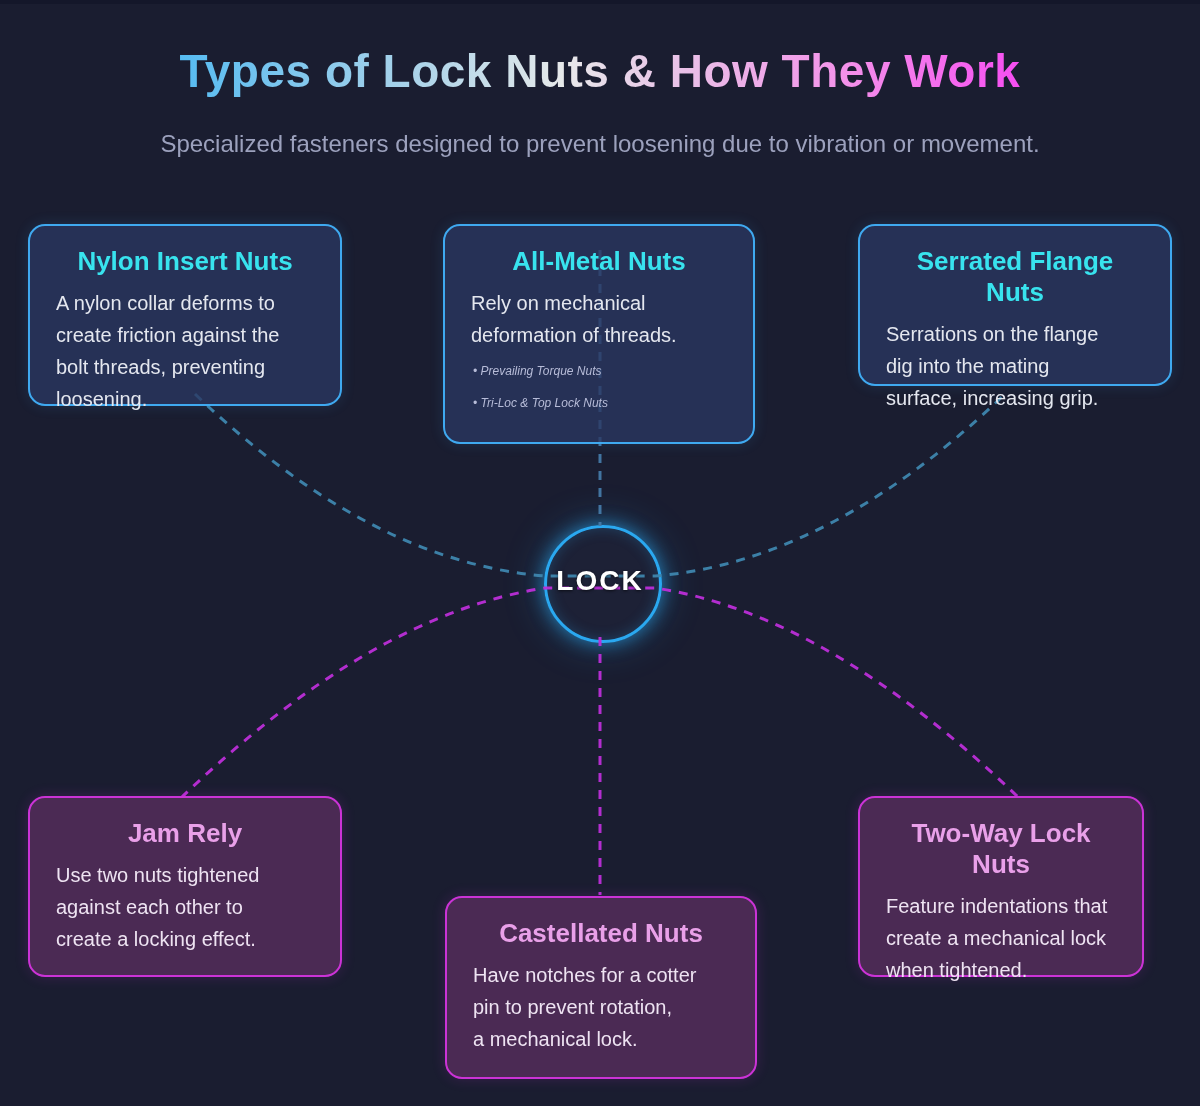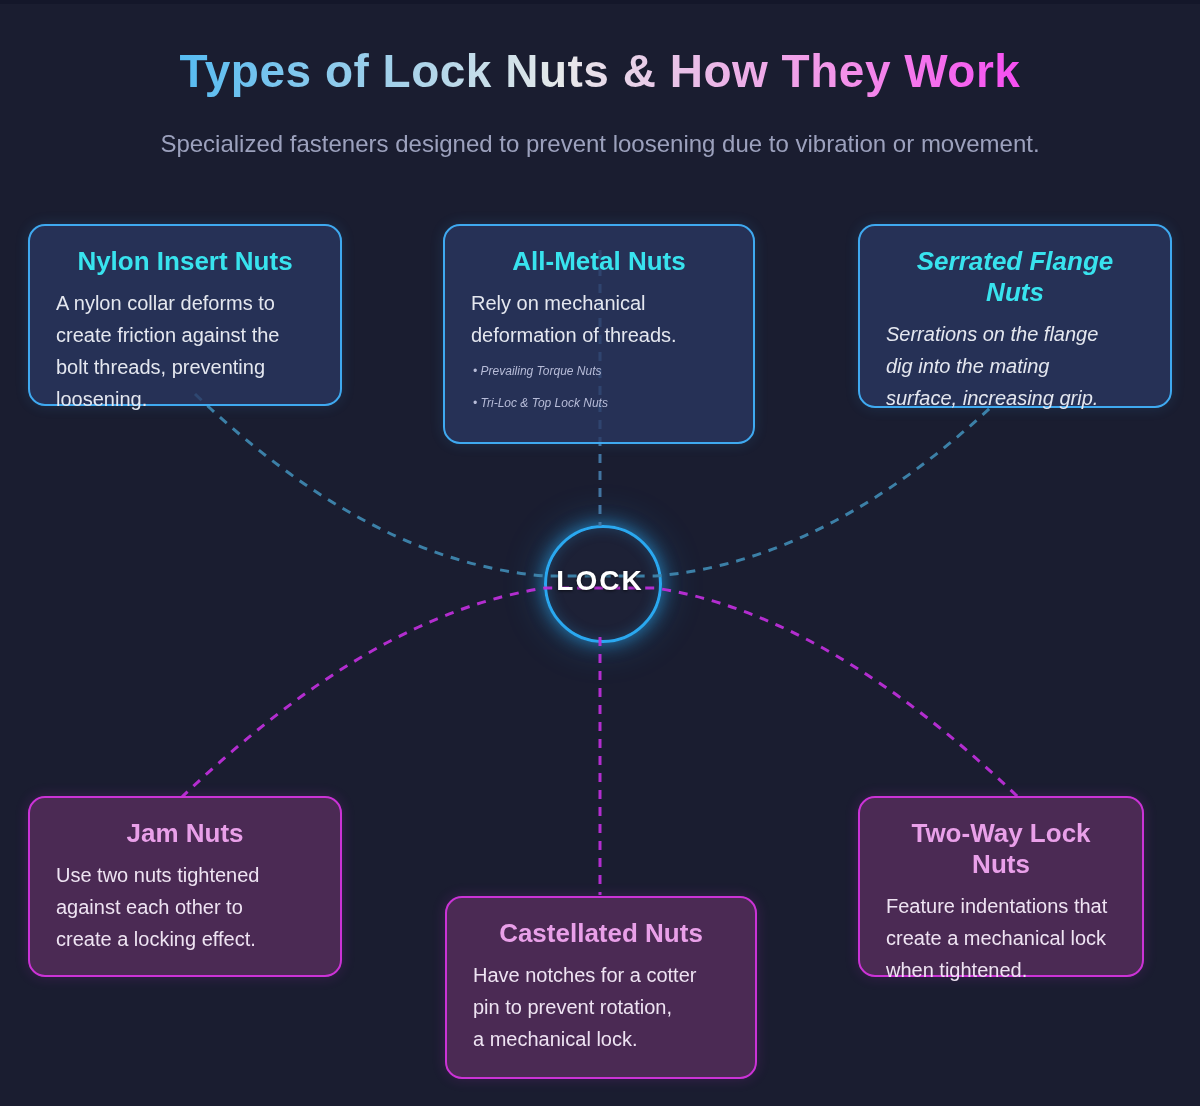--- a/index.html
+++ b/index.html
@@ -95,29 +95,29 @@
   <section class="card top" style="left:443px;top:220px;width:312px;height:220px;">
     <h2 class="card-title">All-Metal Nuts</h2>
     <p class="card-body">Rely on mechanical
 deformation of threads.</p>
     <ul class="bullets">
       <li>Prevailing Torque Nuts</li>
       <li>Tri-Loc &amp; Top Lock Nuts</li>
     </ul>
   </section>
 
-  <section class="card top" style="left:858px;top:220px;width:314px;height:184px;font-style:italic;">
+  <section class="card top" style="left:858px;top:220px;width:314px;height:162px;">
     <h2 class="card-title">Serrated Flange Nuts</h2>
     <p class="card-body">Serrations on the flange
 dig into the mating
 surface, increasing grip.</p>
   </section>
 
   <section class="card bottom" style="left:28px;top:792px;width:314px;height:181px;">
-    <h2 class="card-title">Jam Nuts</h2>
+    <h2 class="card-title">Jam Rely</h2>
     <p class="card-body">Use two nuts tightened
 against each other to
 create a locking effect.</p>
   </section>
 
   <section class="card bottom card--castellated" style="left:445px;top:892px;width:312px;height:183px;">
     <h2 class="card-title">Castellated Nuts</h2>
     <p class="card-body">Have notches for a cotter
 pin to prevent rotation,
 a mechanical lock.</p>

